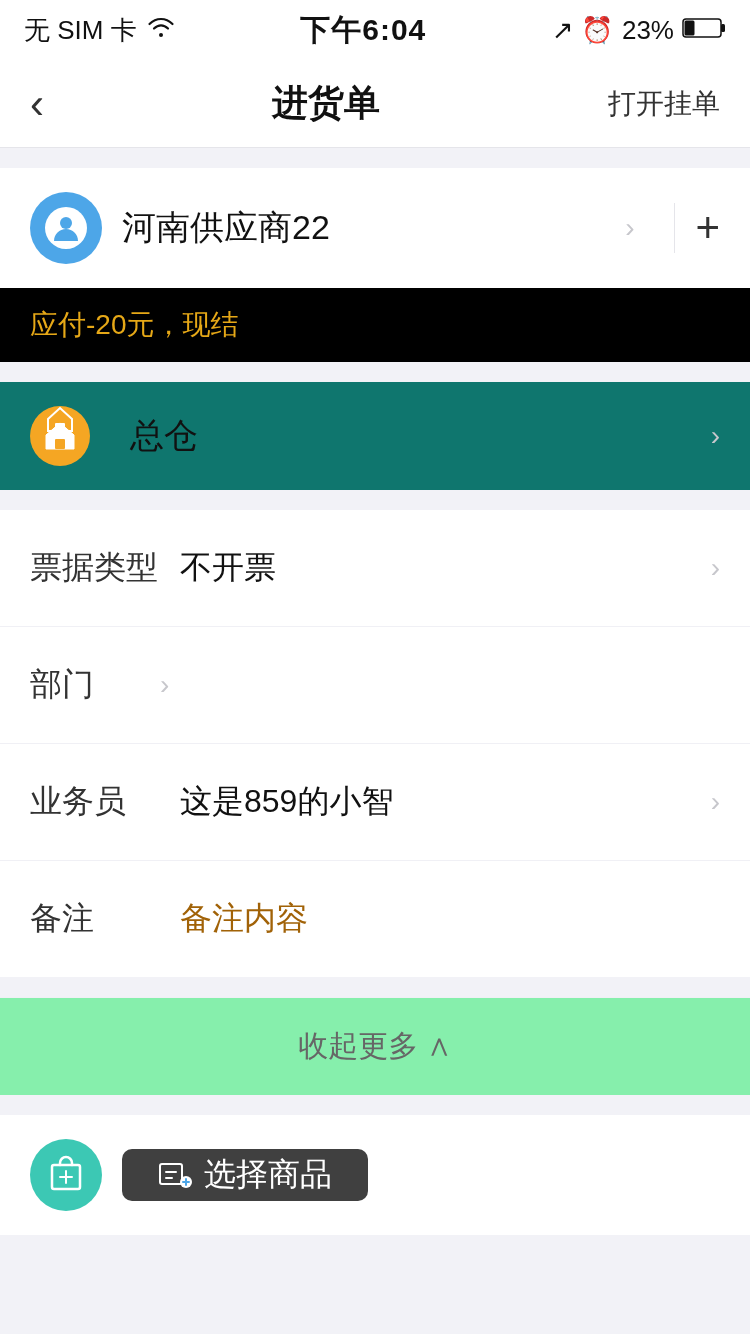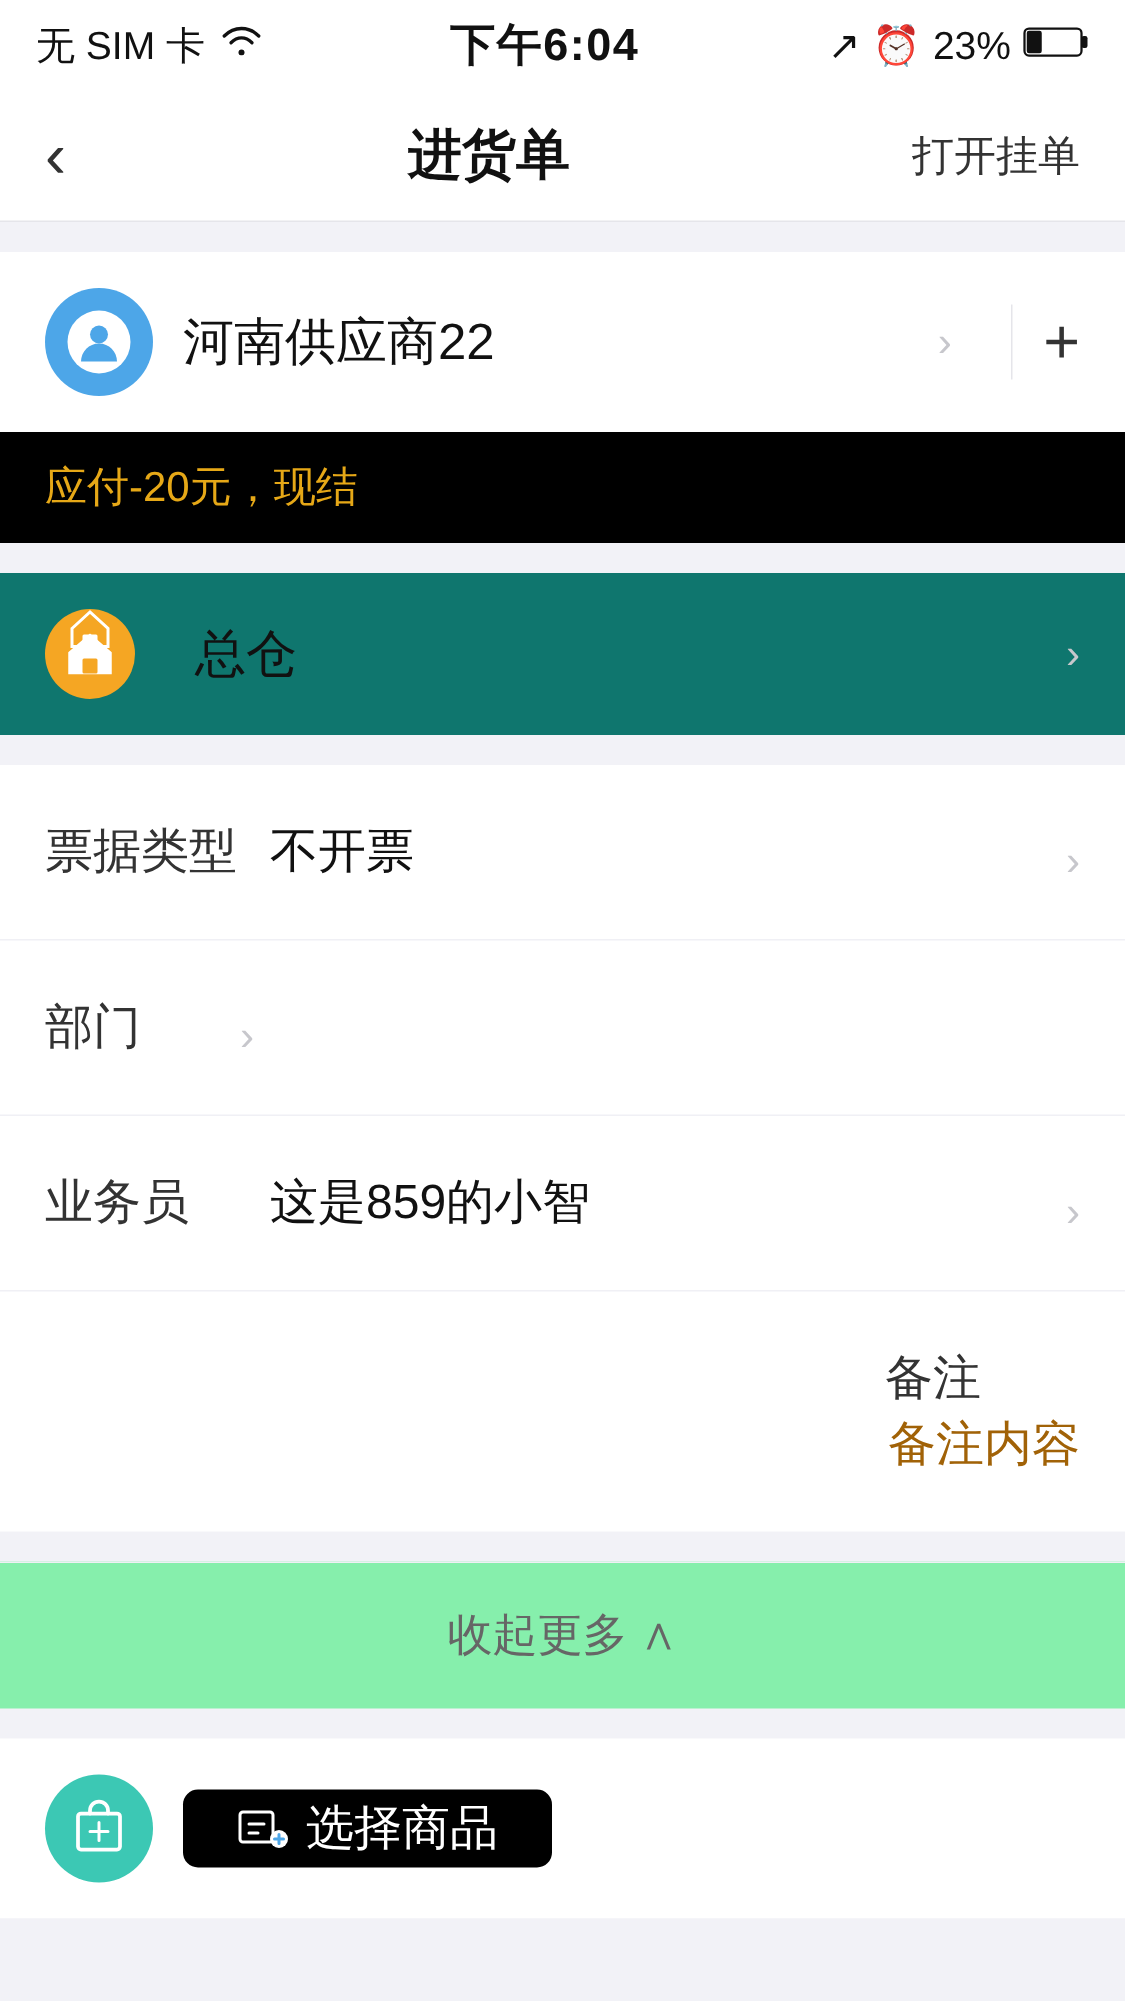--- a/index.html
+++ b/index.html
@@ -154,28 +154,27 @@
       font-size: 28px;
     }
 
     
     .form-section {
       background: #fff;
       margin-top: 20px;
     }
     .form-row {
       display: flex;
-      align-items: flex-end;
+      align-items: center;
       padding: 36px 30px;
       border-bottom: 1px solid #f0f0f5;
       min-height: 100px;
     }
     .form-row:last-child {
       border-bottom: none;
-      flex-direction: column;
     }
     .form-label {
       font-size: 32px;
       color: #333;
       width: 130px;
       flex-shrink: 0;
     }
     .form-value {
       flex: 1;
       font-size: 32px;
@@ -219,21 +218,21 @@
       align-items: center;
       justify-content: center;
       flex-shrink: 0;
     }
     .product-count {
       flex: 1;
       font-size: 32px;
       color: #333;
     }
     .select-btn {
-      background: #000000;
+      background: #404040;
       color: #fff;
       border: none;
       border-radius: 10px;
       padding: 4px 36px;
       font-size: 32px;
       display: flex;
       align-items: center;
       gap: 12px;
       cursor: pointer;
     }

